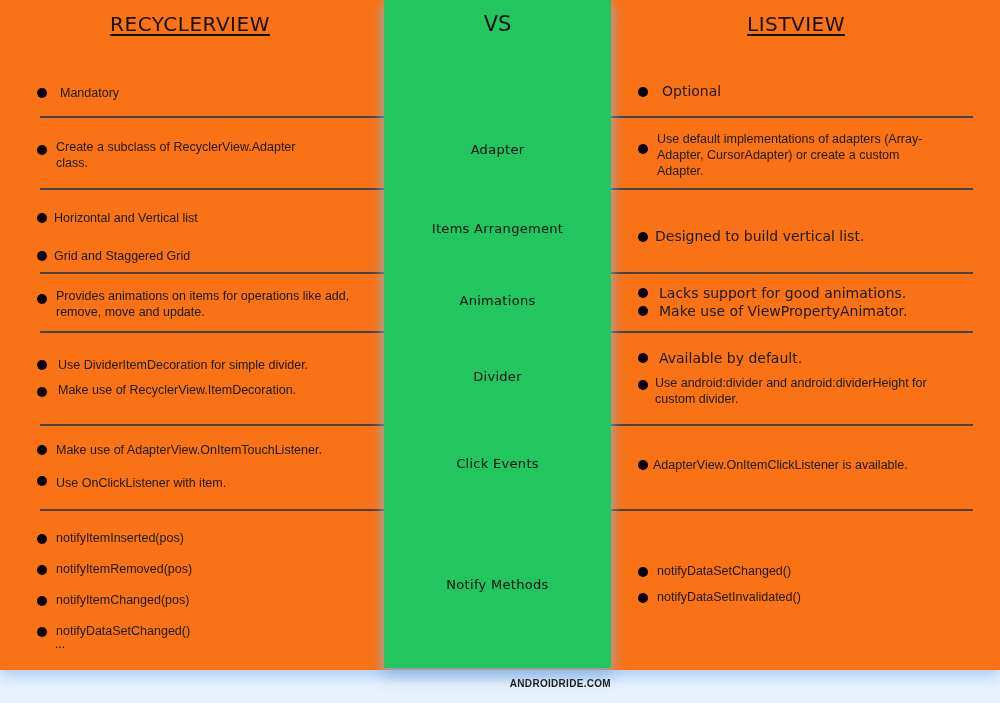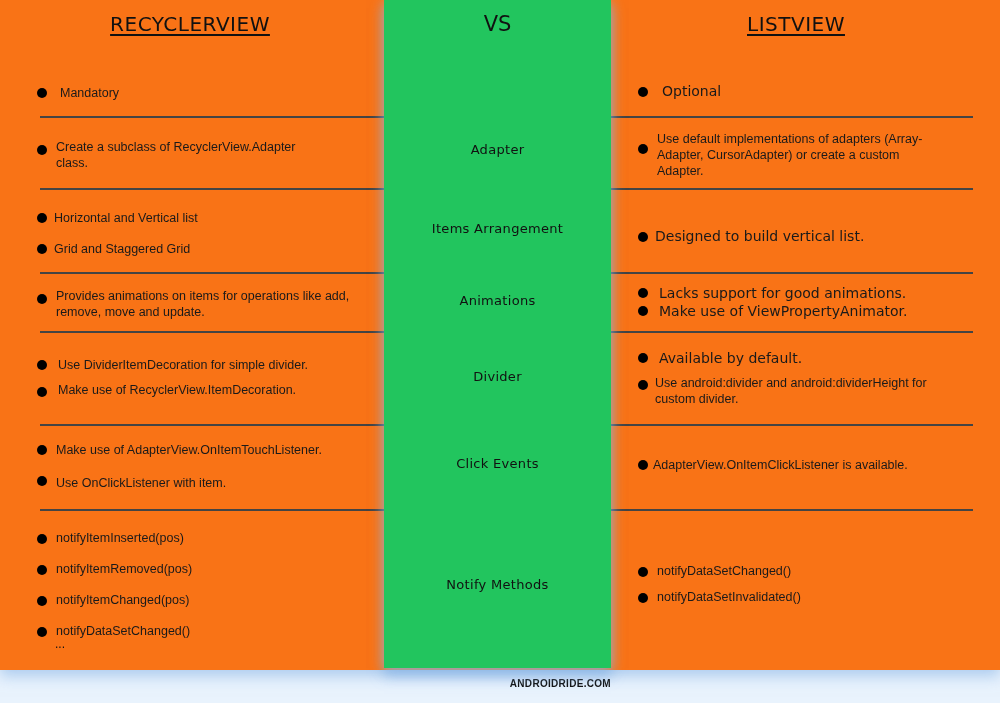--- a/index.html
+++ b/index.html
@@ -83,21 +83,21 @@
     <span style="margin-left:4px">Mandatory</span>
   </div>
   <div class="item" style="left:37px; top:139px; width:290px;">
     <span class="bullet" style="margin-top:6px"></span>
     <span>Create a subclass of RecyclerView.Adapter class.</span>
   </div>
   <div class="item" style="left:37px; top:210px;">
     <span class="bullet" style="margin-right:7px"></span>
     <span>Horizontal and Vertical list</span>
   </div>
-  <div class="item" style="left:37px; top:241px;">
+  <div class="item" style="left:37px; top:248px;">
     <span class="bullet" style="margin-right:7px"></span>
     <span>Grid and Staggered Grid</span>
   </div>
   <div class="item" style="left:37px; top:288px; width:320px;">
     <span class="bullet" style="margin-top:6px"></span>
     <span>Provides animations on items for operations like add, remove, move and update.</span>
   </div>
   <div class="item" style="left:37px; top:357px;">
     <span class="bullet" style="margin-right:11px"></span>
     <span>Use DividerItemDecoration for simple divider.</span>

